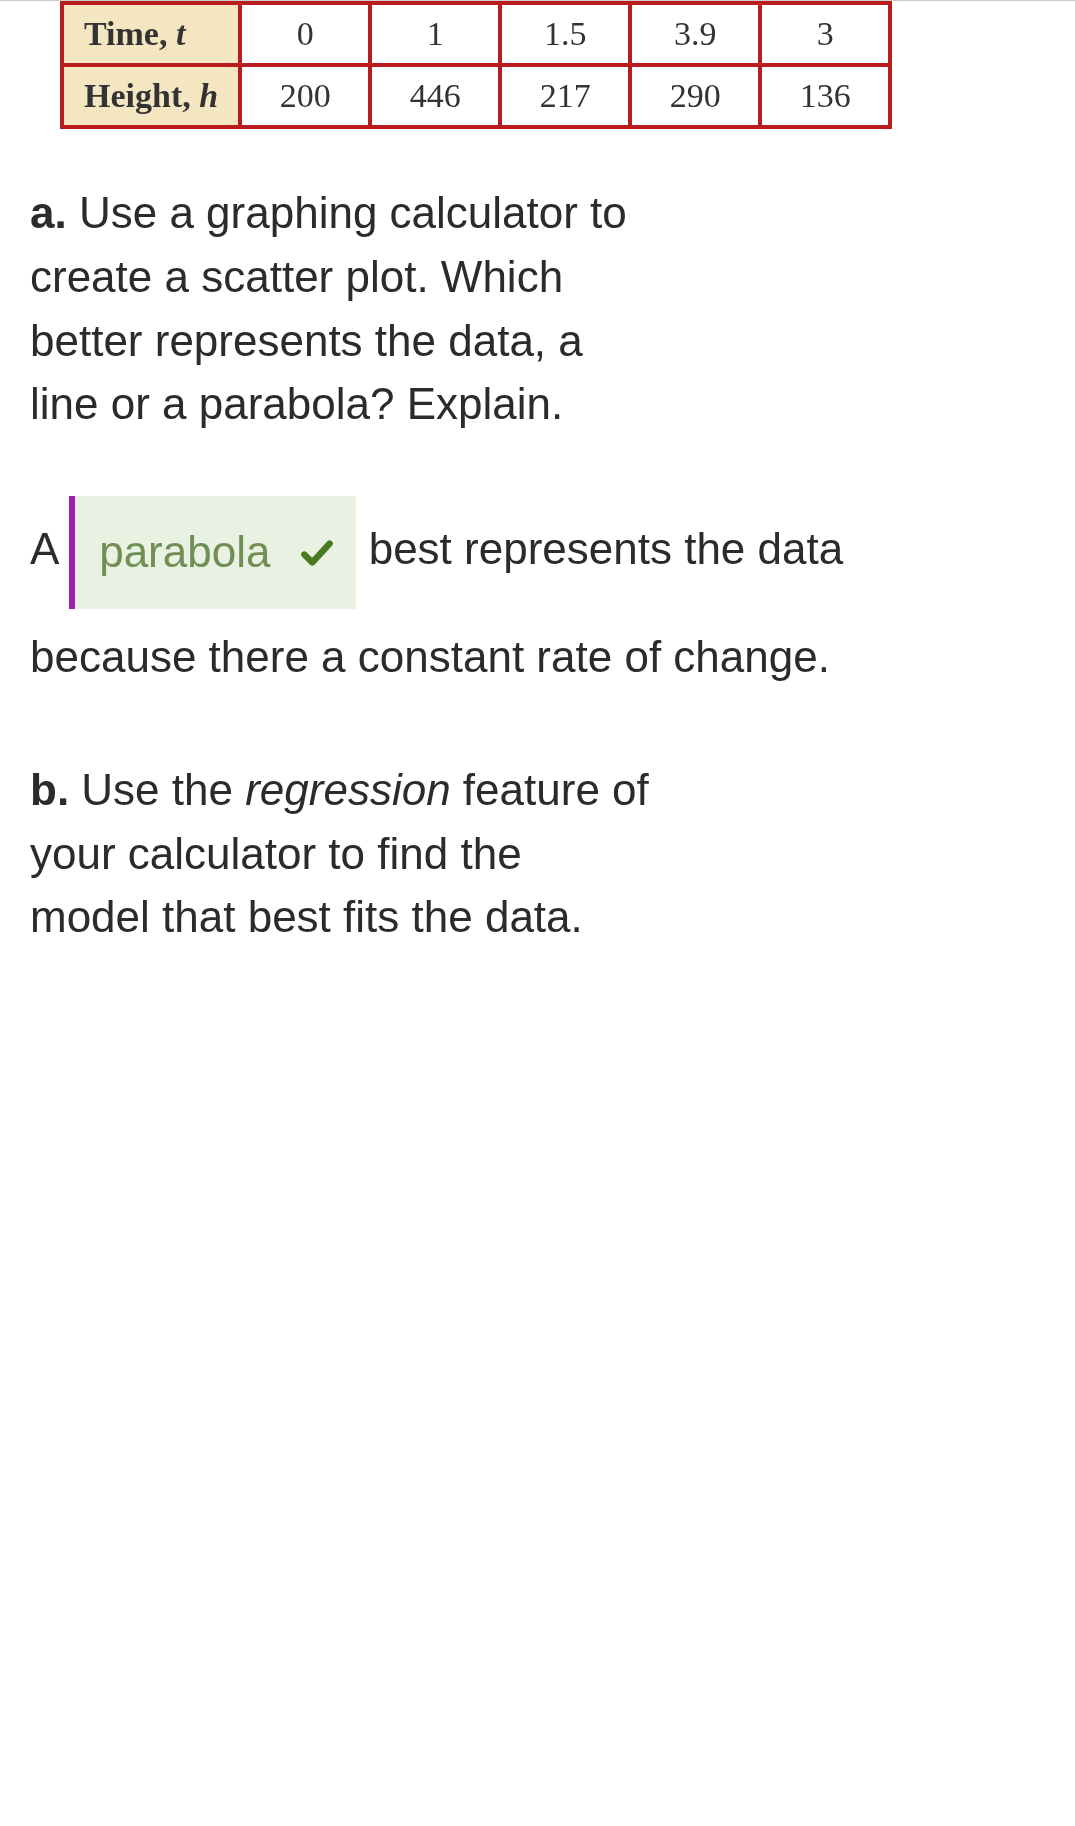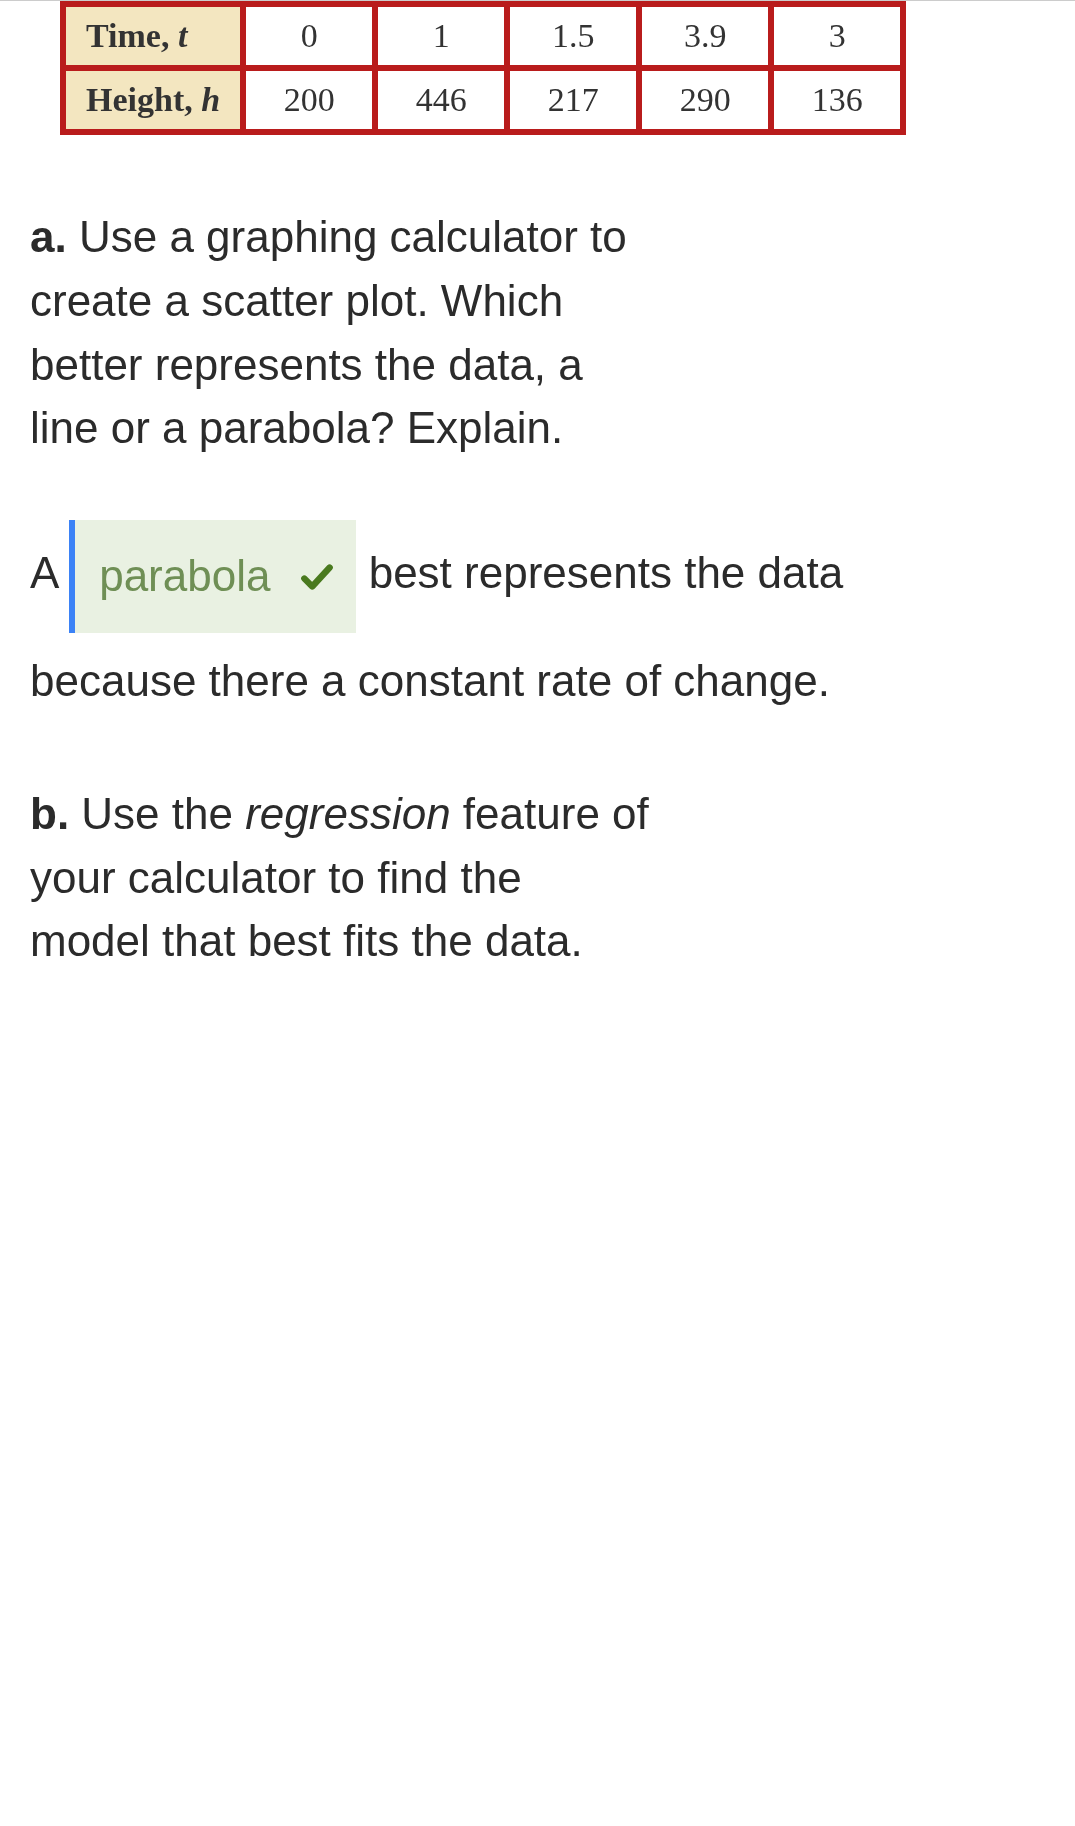--- a/index.html
+++ b/index.html
@@ -18,62 +18,62 @@
     border-top: 1px solid #ccc;
     margin: 0;
   }
   table.data-table {
     border-collapse: collapse;
     margin: 0 0 0 30px;
     font-family: "Times New Roman", Times, serif;
   }
   table.data-table th,
   table.data-table td {
-    border: 6px solid #b91c1c;
+    border: 4px solid #b91c1c;
     padding: 10px 18px;
     font-size: 34px;
     text-align: center;
     min-width: 90px;
   }
   table.data-table th {
     background: #f3e6c0;
     text-align: left;
     font-weight: bold;
     padding-left: 20px;
     padding-right: 20px;
   }
   table.data-table th .var {
     font-style: italic;
     font-weight: bold;
   }
   .question {
     font-size: 44px;
     line-height: 1.45;
     color: #2b2b2b;
-    margin-top: 70px;
+    margin-top: 52px;
     max-width: 620px;
   }
   .question .label {
     font-weight: bold;
   }
   .question .italic {
     font-style: italic;
   }
   .answer-block {
     font-size: 44px;
     line-height: 2.2;
     color: #2b2b2b;
     margin-top: 60px;
     max-width: 820px;
   }
   .answer-chip {
     display: inline-flex;
     align-items: center;
     background: #e9f1e2;
-    border-left: 6px solid #3b82f6;
+    border-left: 6px solid #a21caf;
     padding: 8px 20px 8px 24px;
     vertical-align: middle;
     color: #6f8f55;
     font-size: 44px;
   }
   .answer-chip .chk {
     margin-left: 28px;
     color: #4a7a1f;
   }
   .chk svg {

